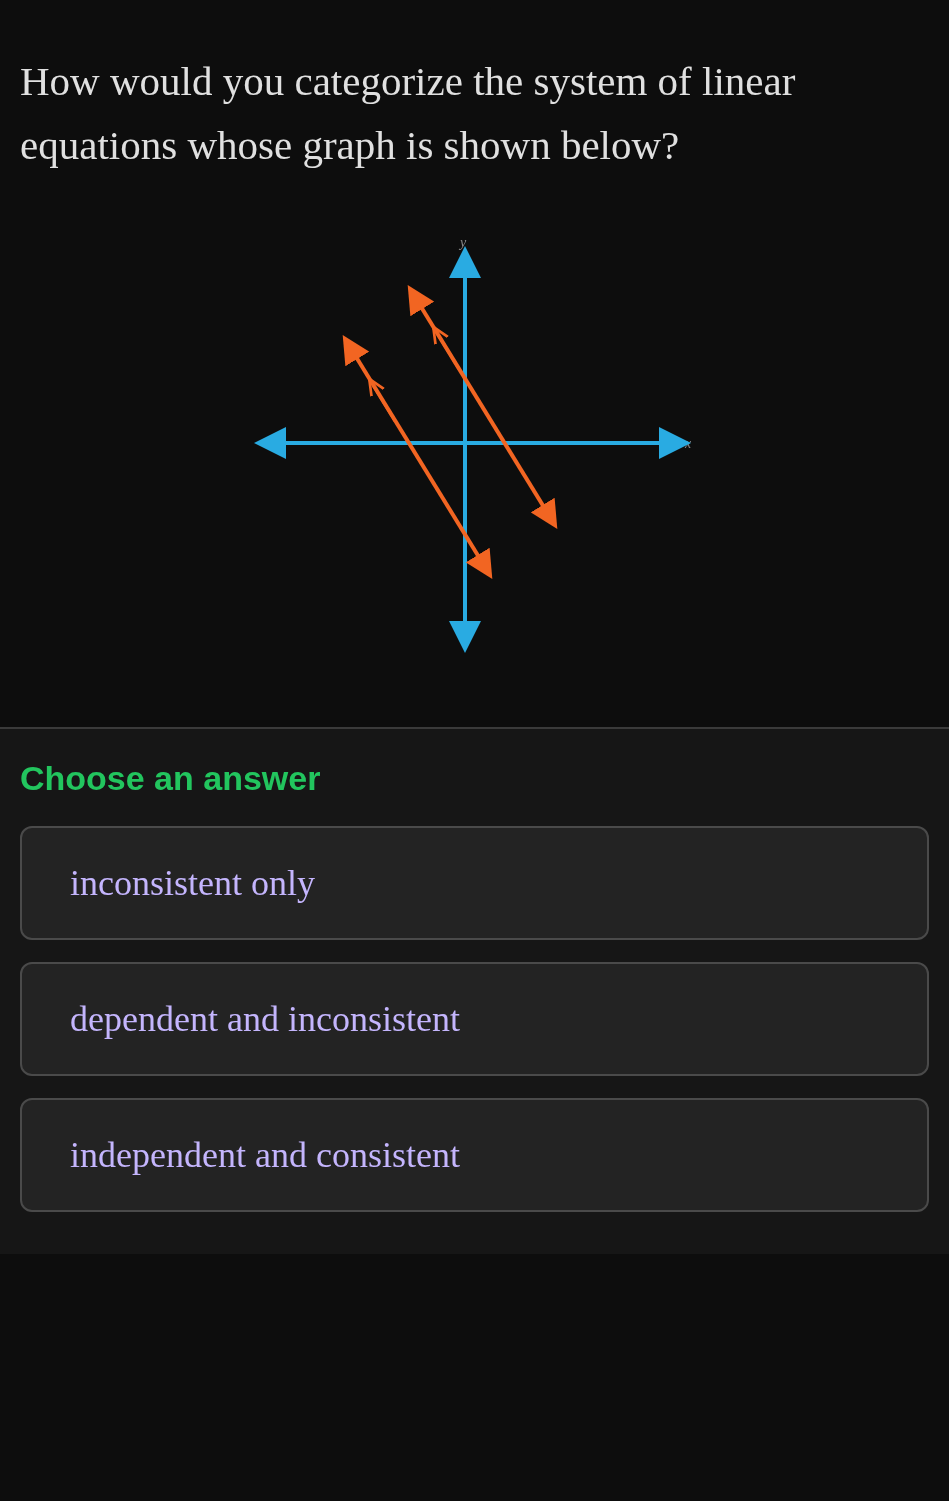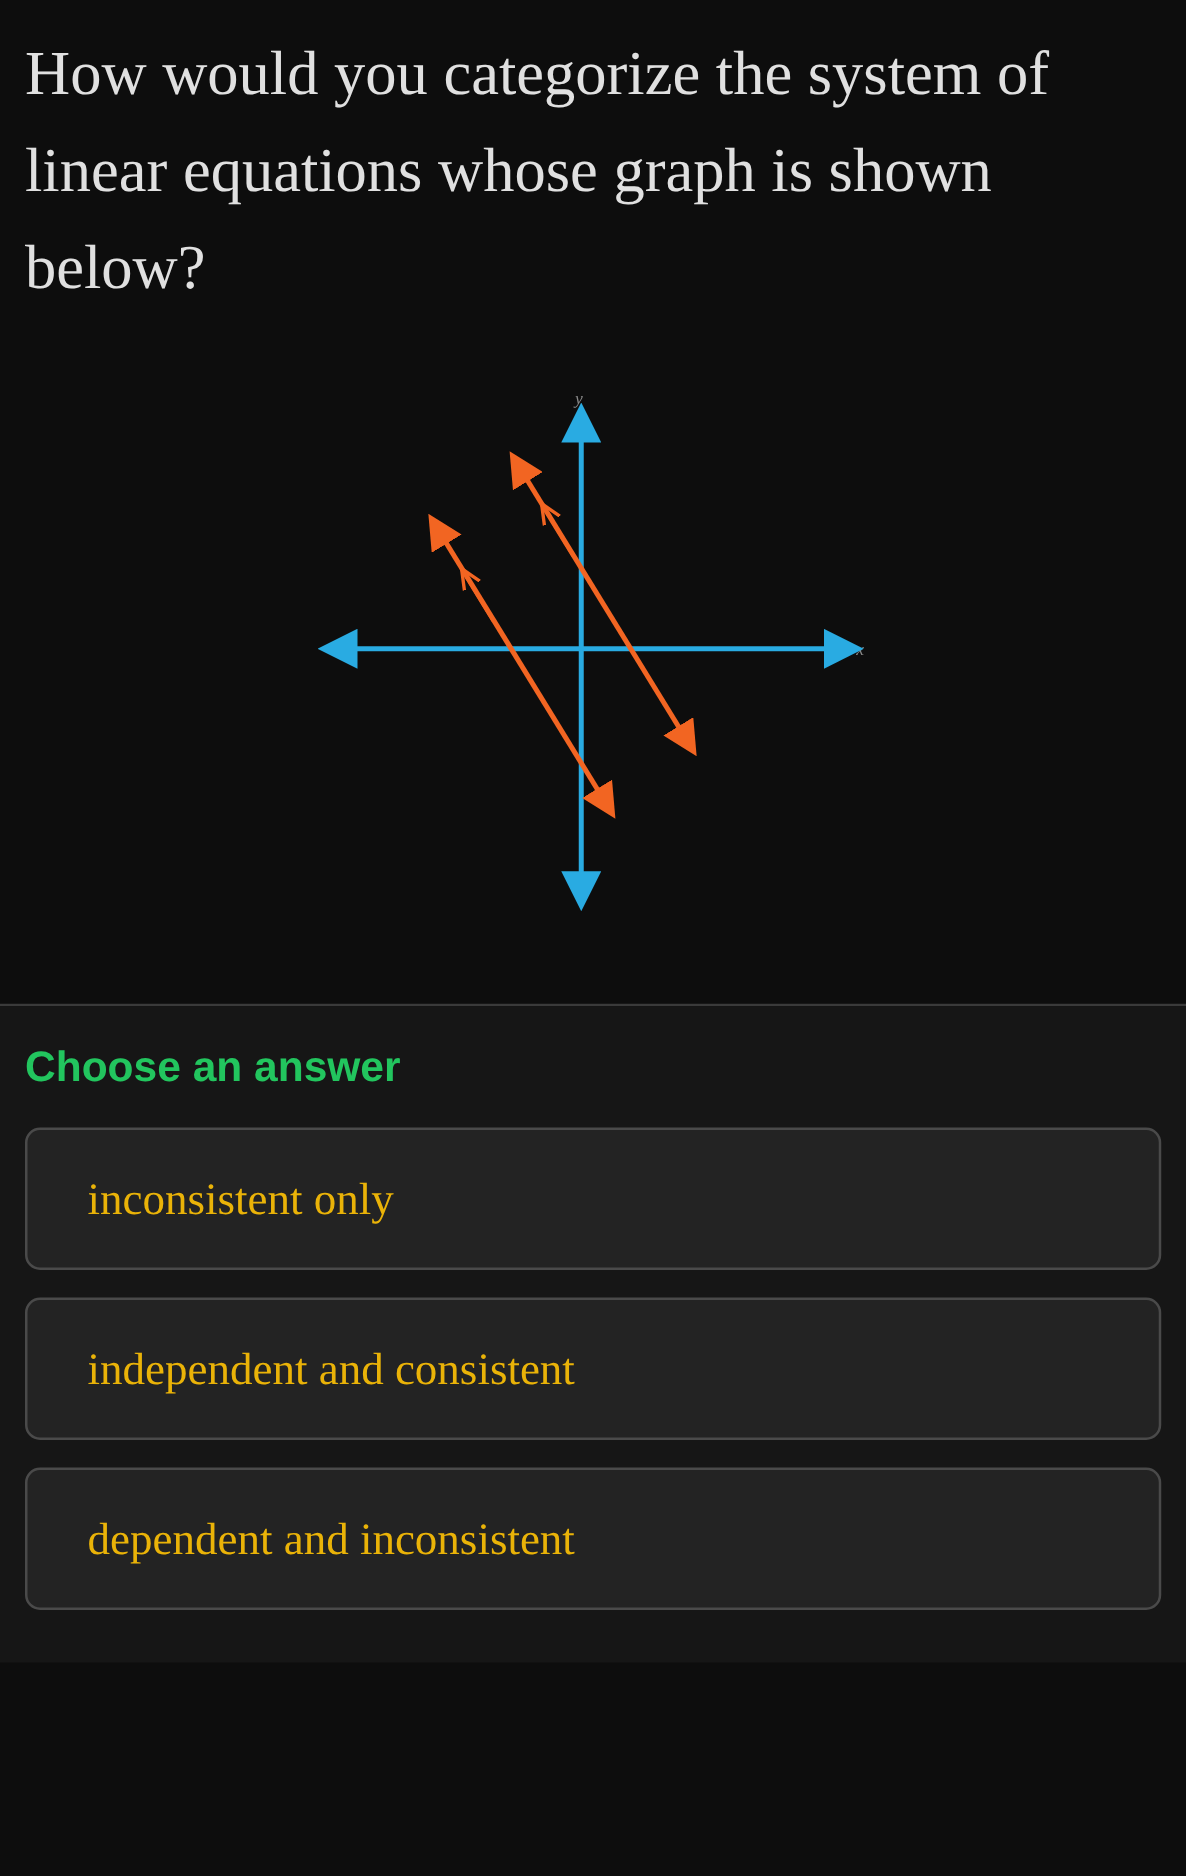--- a/index.html
+++ b/index.html
@@ -8,25 +8,26 @@
     height: 1501px;
     background: #0d0d0d;
     color: #d4d4d4;
     font-family: Georgia, 'Times New Roman', serif;
     overflow: hidden;
   }
   .question-area {
     padding: 20px 20px 0 20px;
   }
   .question-text {
-    font-size: 50px;
+    font-size: 41px;
     line-height: 1.55;
     color: #e0e0e0;
     font-weight: 400;
     margin-bottom: 40px;
+    margin-top: 30px;
   }
   .graph-wrap {
     display: flex;
     justify-content: center;
     padding: 10px 0 70px 0;
   }
   .divider {
     border: none;
     border-top: 2px solid #3a3a3a;
     margin: 0;
@@ -46,21 +47,21 @@
     background: #232323;
     border: 2px solid #4a4a4a;
     border-radius: 12px;
     padding: 34px 48px;
     margin-bottom: 22px;
     cursor: pointer;
   }
   .answer-option span {
     font-family: Georgia, 'Times New Roman', serif;
     font-size: 36px;
-    color: #eab308;
+    color: #c4b5fd;
     font-weight: 400;
   }
 </style>
 </head>
 <body>
 
 <div class="question-area">
   <p class="question-text">How would you categorize the system of linear equations whose graph is shown below?</p>
 
   <div class="graph-wrap">
@@ -97,18 +98,18 @@
 
 <hr class="divider">
 
 <div class="answer-area">
   <h2 class="choose-heading">Choose an answer</h2>
 
   <div class="answer-option">
     <span>inconsistent only</span>
   </div>
   <div class="answer-option">
-    <span>independent and consistent</span>
+    <span>dependent and inconsistent</span>
   </div>
   <div class="answer-option">
-    <span>dependent and inconsistent</span>
+    <span>independent and consistent</span>
   </div>
 </div>
 
 </body></html>

